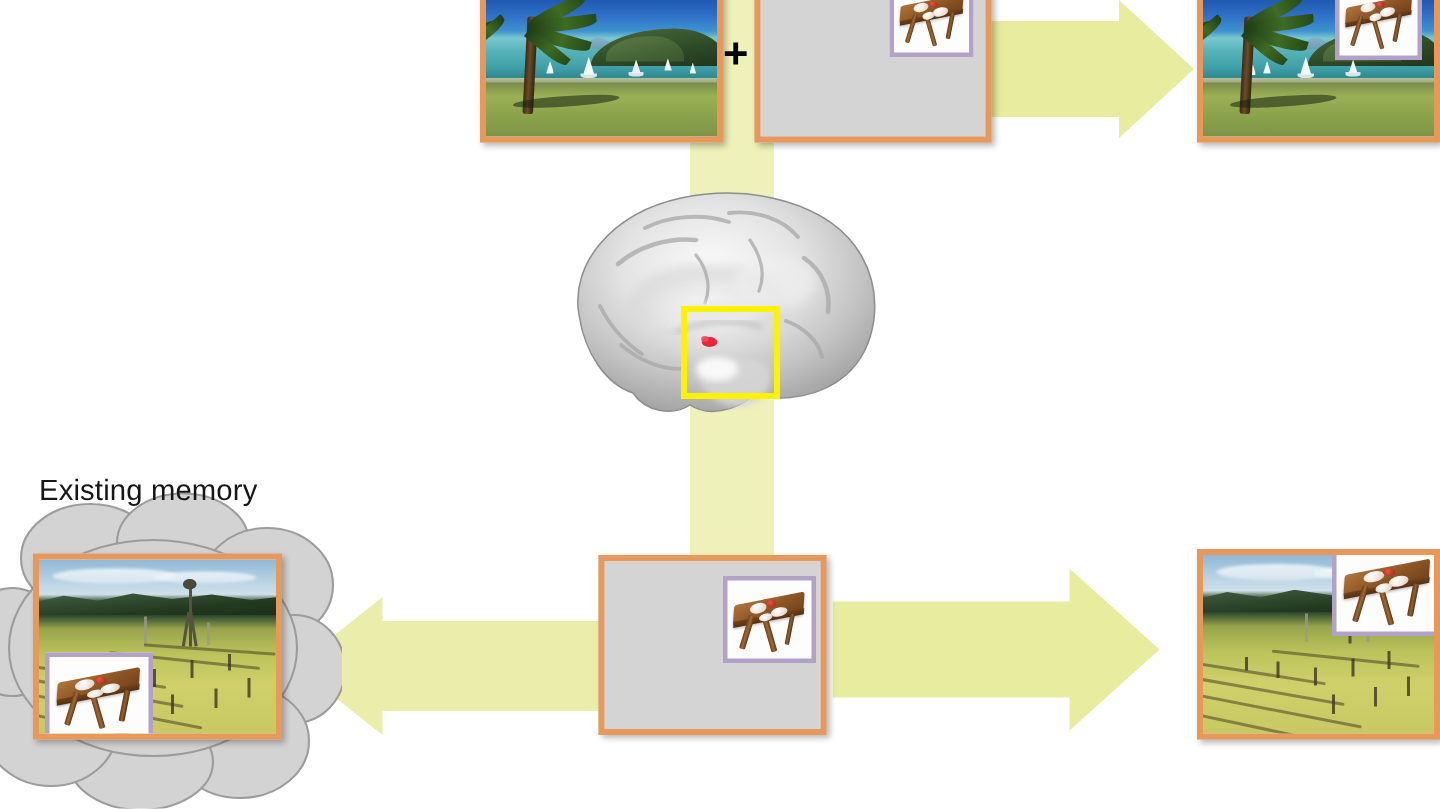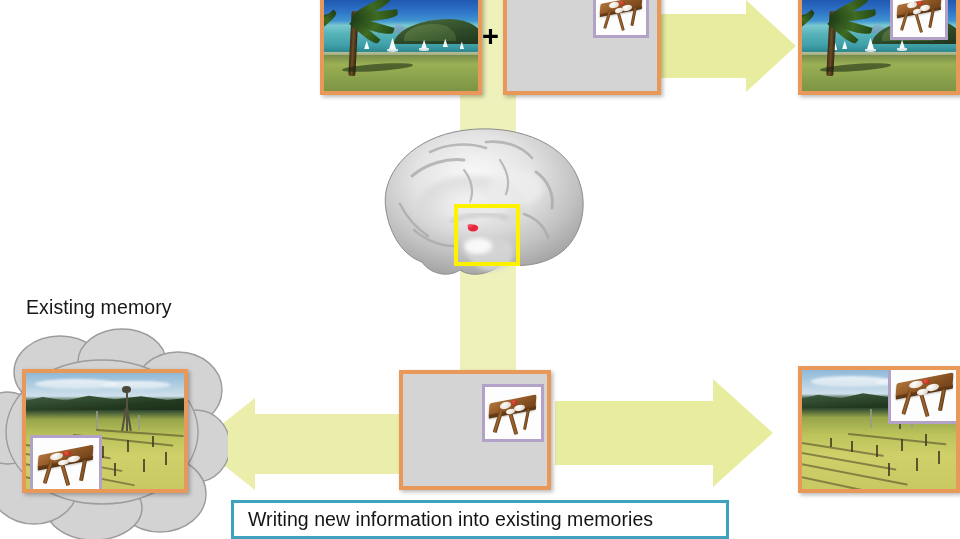--- a/index.html
+++ b/index.html
@@ -98,21 +98,21 @@
 
   
   .cloud-wrap{position:absolute;}
 
   
   .plus{position:absolute;color:#000;font-weight:bold;line-height:1;
       font-family:"Liberation Sans","DejaVu Sans",sans-serif;}
 
   
   .label-existing{position:absolute;color:#161616;font-size:19.5px;
-      letter-spacing:.1px;white-space:nowrap;}
+      letter-spacing:.1px;white-space:nowrap;margin-top:20px;}
   .caption-box{position:absolute;box-sizing:border-box;
       border:3px solid #3FA3BE;background:#ffffff;
       display:flex;align-items:center;padding-left:14px;}
   .caption-box span{font-size:19.5px;color:#141414;white-space:nowrap;letter-spacing:.05px;}
 </style>
 </head>
 <body>
 
 <div class="stage">
 
@@ -396,17 +396,14 @@
             <div class="tbl-legC"></div>
           <div class="tbl-plate" style="left:26%;top:28%;width:20%;height:13%;"></div>
           <div class="tbl-plate" style="left:52%;top:34%;width:19%;height:12%;"></div>
           <div class="tbl-plate" style="left:38%;top:42%;width:16%;height:10%;"></div>
           <div class="tbl-red" style="left:46%;top:25%;width:12%;height:9%;"></div>
         </div>
       </div>
     </div>
   </div>
 
-  <div class="caption-box" style="left:231px;top:500px;width:498px;height:39px;">
-    <span>Writing new information into existing memories</span>
-  </div>
 
 </div>
 
 </body></html>

